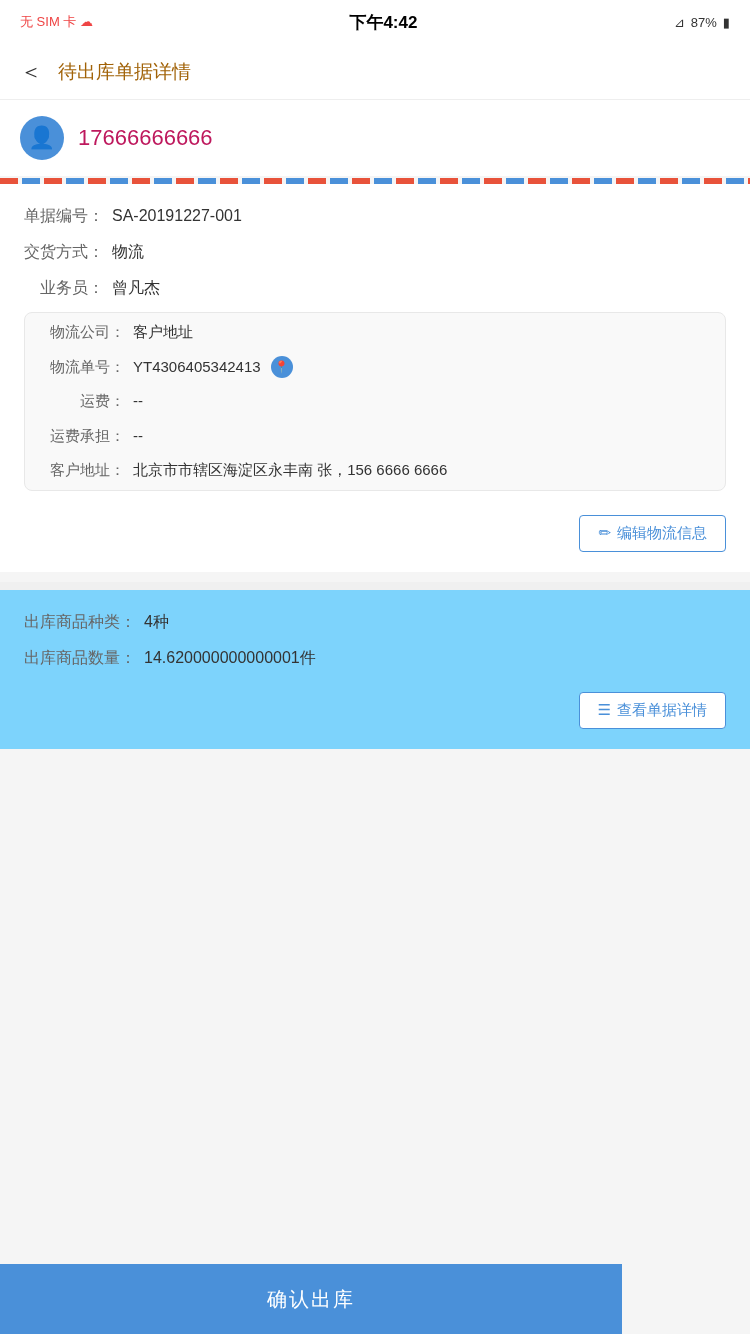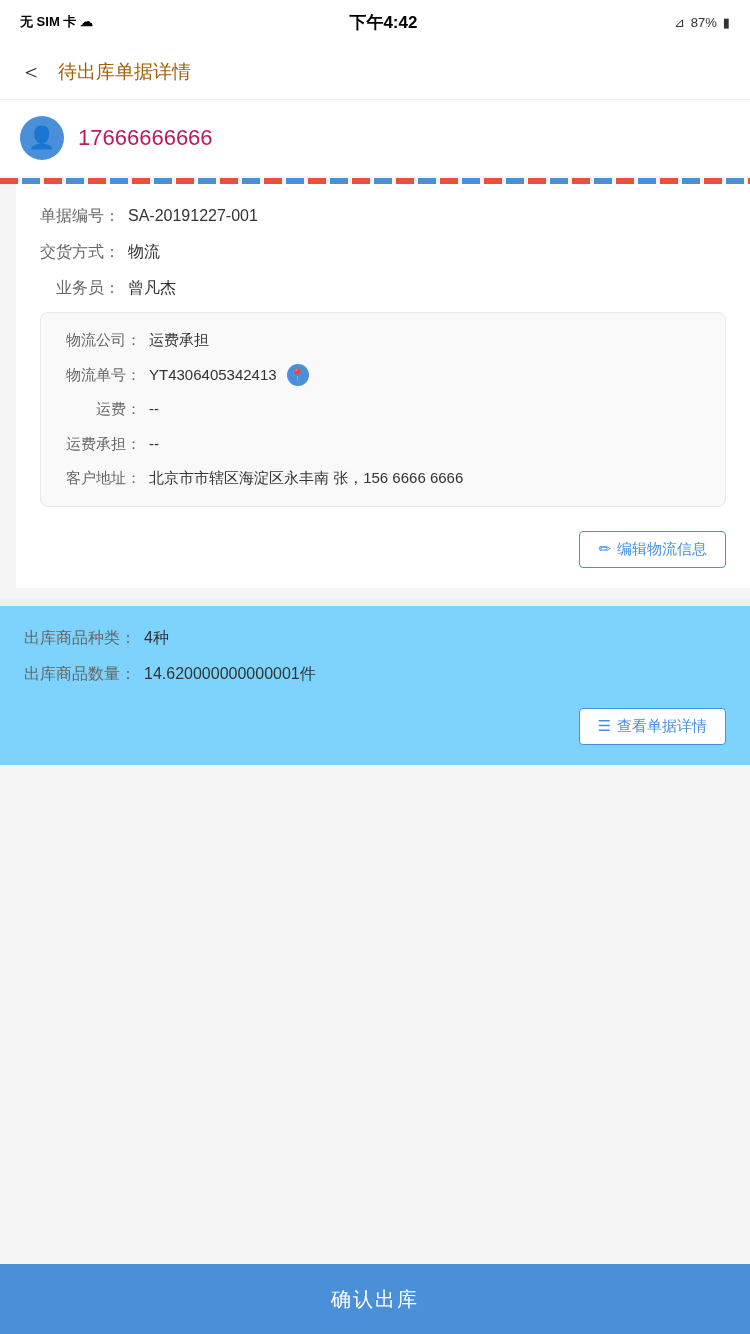--- a/index.html
+++ b/index.html
@@ -17,21 +17,21 @@
     .status-bar {
       height: 44px;
       background: #fff;
       display: flex;
       align-items: center;
       justify-content: space-between;
       padding: 0 20px;
       font-size: 15px;
       font-weight: 500;
     }
-    .status-left { font-size: 13px; color: #000000; display: flex; align-items: center; gap: 6px; font-weight: bold; }
+    .status-left { font-size: 13px; color: #ef4444; display: flex; align-items: center; gap: 6px; }
     .status-center { font-size: 17px; font-weight: 700; color: #000; }
     .status-right { display: flex; align-items: center; gap: 6px; font-size: 13px; color: #333; }
 
     
     .nav-bar {
       height: 56px;
       background: #fff;
       display: flex;
       align-items: center;
       padding: 0 20px;
@@ -90,21 +90,20 @@
         transparent 40px, transparent 44px
       );
       margin: 0;
     }
 
     
     .info-section {
       background: #fff;
       padding: 20px 24px 16px;
       margin-bottom: 10px;
-      margin-left: 16px;
     }
     .info-row {
       display: flex;
       align-items: flex-start;
       margin-bottom: 12px;
       font-size: 16px;
       color: #333;
       line-height: 1.5;
     }
     .info-label {
@@ -118,21 +117,21 @@
       color: #333;
       flex: 1;
     }
 
     
     .logistics-card {
       background: #f9f9f9;
       border: 1px solid #e8e8e8;
       border-radius: 8px;
       margin: 0 0 14px 0;
-      padding: 16px 20px;
+      padding: 8px 20px;
     }
     .logistics-row {
       display: flex;
       align-items: flex-start;
       margin-bottom: 12px;
       font-size: 15px;
       color: #333;
       line-height: 1.5;
     }
     .logistics-row:last-child { margin-bottom: 0; }
@@ -225,21 +224,21 @@
       flex: 1;
       background: #f5f5f5;
       min-height: 180px;
     }
 
     
     .confirm-bar {
       position: fixed;
       bottom: 0;
       left: 0;
-      width: 750px;
+      width: 622px;
       height: 70px;
       background: #4A90D9;
       display: flex;
       align-items: center;
       justify-content: center;
       cursor: pointer;
     }
     .confirm-text {
       font-size: 20px;
       color: #fff;
@@ -298,21 +297,21 @@
       <span class="info-value">物流</span>
     </div>
     <div class="info-row">
       <span class="info-label">业务员：</span>
       <span class="info-value">曾凡杰</span>
     </div>
 
     <div class="logistics-card">
       <div class="logistics-row">
         <span class="logistics-label">物流公司：</span>
-        <span class="logistics-value">运费承担</span>
+        <span class="logistics-value">客户地址</span>
       </div>
       <div class="logistics-row">
         <span class="logistics-label">物流单号：</span>
         <span class="logistics-value">
           <span class="tracking-number">
             <span>YT43064053424​13</span>
             <span class="location-icon">📍</span>
           </span>
         </span>
       </div>

